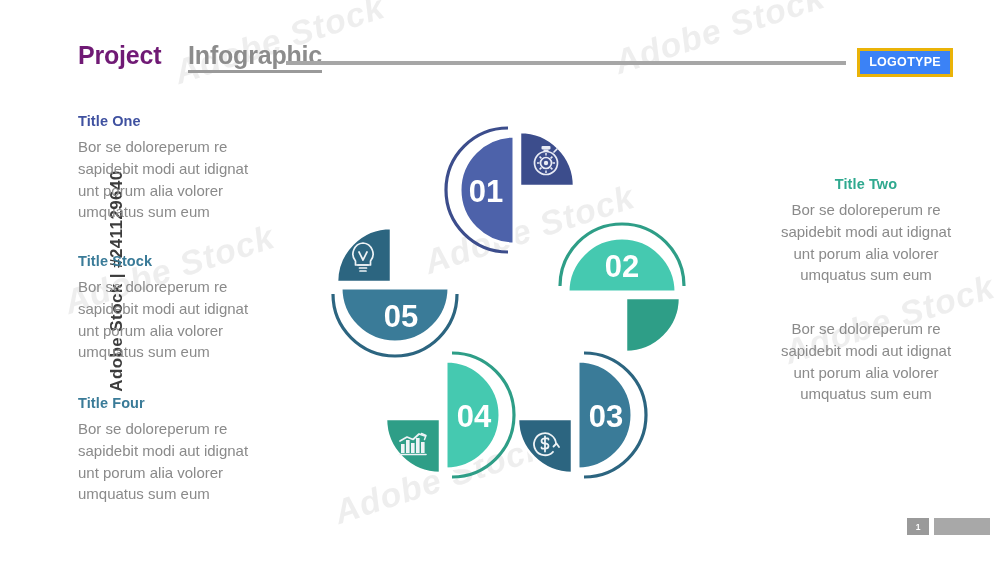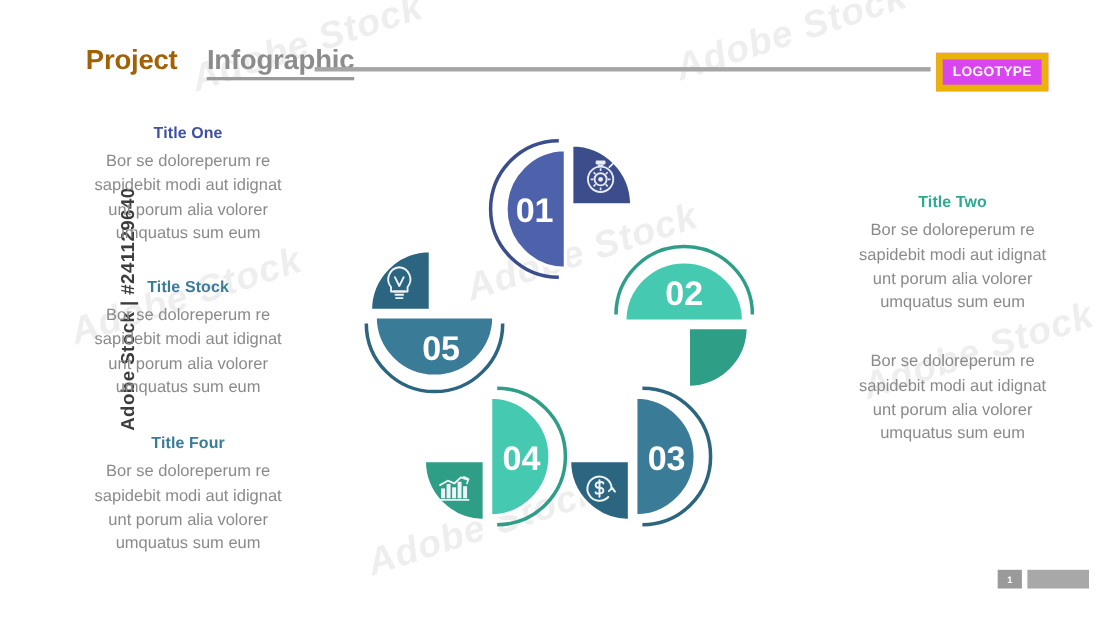--- a/index.html
+++ b/index.html
@@ -41,59 +41,59 @@
 
   
   .header-title {
     position: absolute;
     left: 78px; top: 41px;
     font-size: 25px;
     font-weight: 700;
     color: #6f6f6f;
     letter-spacing: -0.2px;
   }
-  .header-title .plain { color: #a16207; }
+  .header-title .plain { color: #701a75; }
   .header-title .underlined {
     color: #8c8c8c;
     border-bottom: 3px solid #9a9a9a;
     padding-bottom: 1px;
     margin-left: 20px;
   }
   .header-rule {
     position: absolute;
     left: 286px; top: 61px;
     width: 560px; height: 4px;
     background: #a6a6a6;
   }
   .logotype {
     position: absolute;
     right: 47px; top: 48px;
-    background: #d946ef;
+    background: #3b82f6;
     color: #ffffff;
     font-size: 12.5px;
     font-weight: 700;
     letter-spacing: .3px;
     padding: 4px 9px 5px 9px;
-    border: 6px solid #eab308;
+    border: 3px solid #eab308;
   }
 
   
   .block { position: absolute; width: 186px; }
   .block .t {
     font-size: 14.5px;
     font-weight: 700;
     margin-bottom: 7px;
     letter-spacing: .1px;
   }
   .block .d {
     font-size: 15px;
     line-height: 1.45;
     color: #8a8a8a;
   }
-  .block.right-align { text-align: center; }
+  .block.right-align { text-align: left; }
   .block.left-align  { text-align: center; margin-left: 40px; }
 
   #block-1 { left: 78px;  top: 113px; }
   #block-2 { left: 733px; top: 176px; }
   #block-3 { left: 78px;  top: 253px; }
   #block-4 { left: 733px; top: 318px; }
   #block-5 { left: 78px;  top: 395px; }
 
   
   #diagram { position: absolute; left: 300px; top: 85px; width: 420px; height: 410px; }

